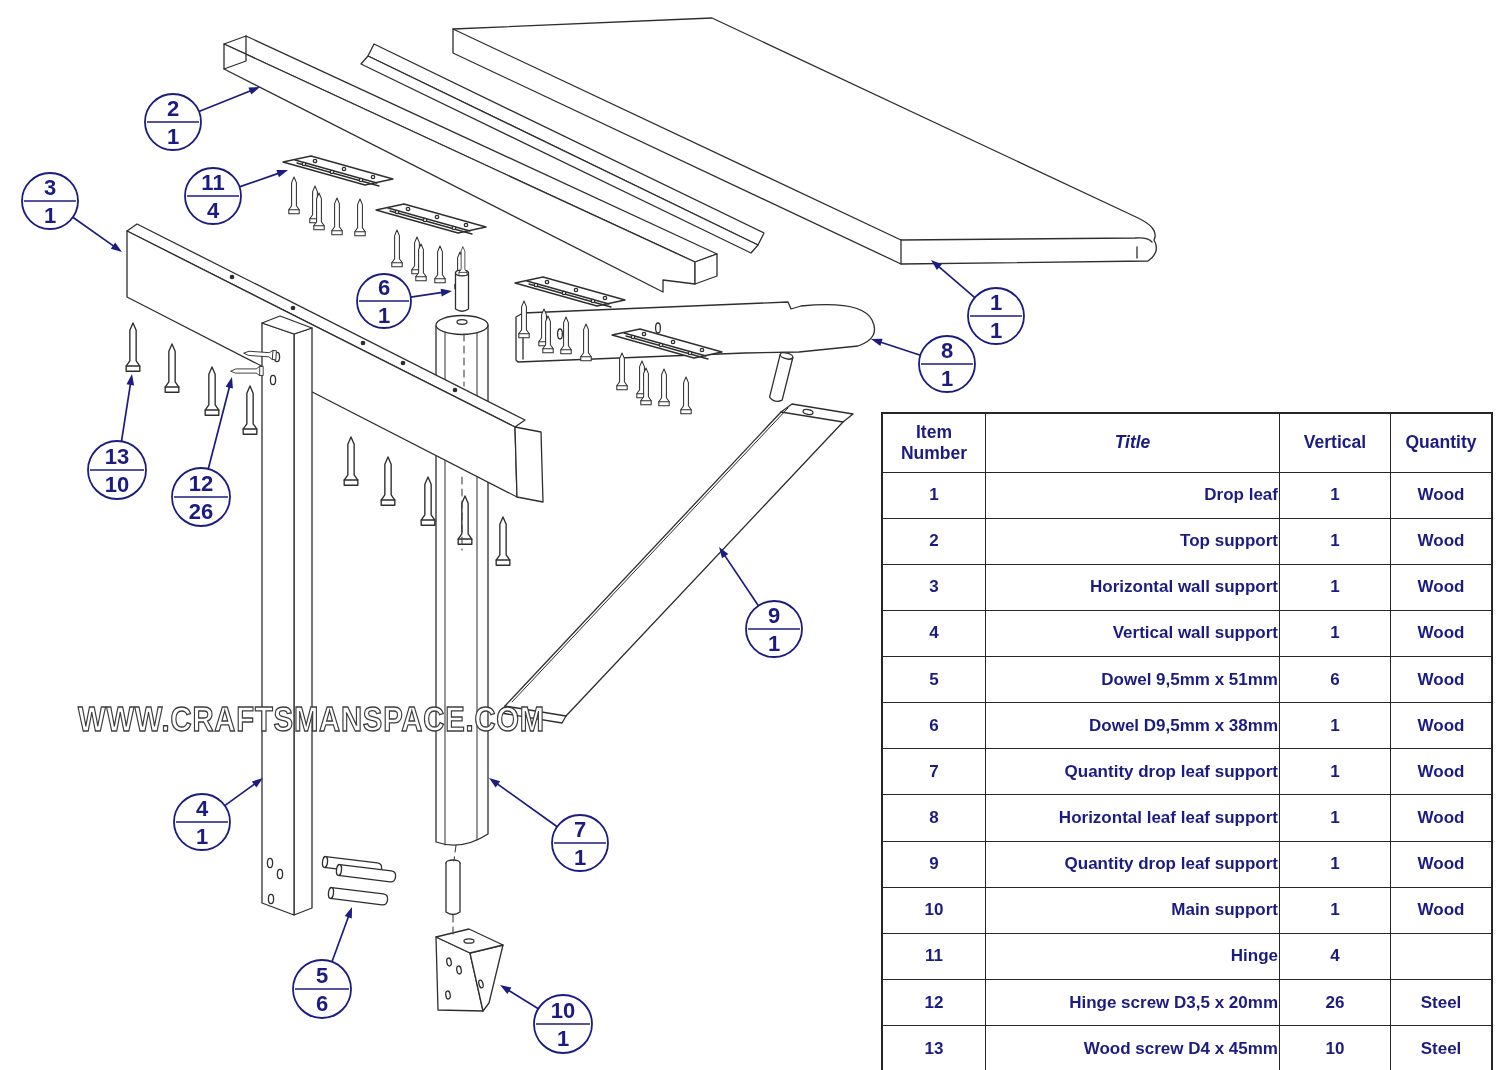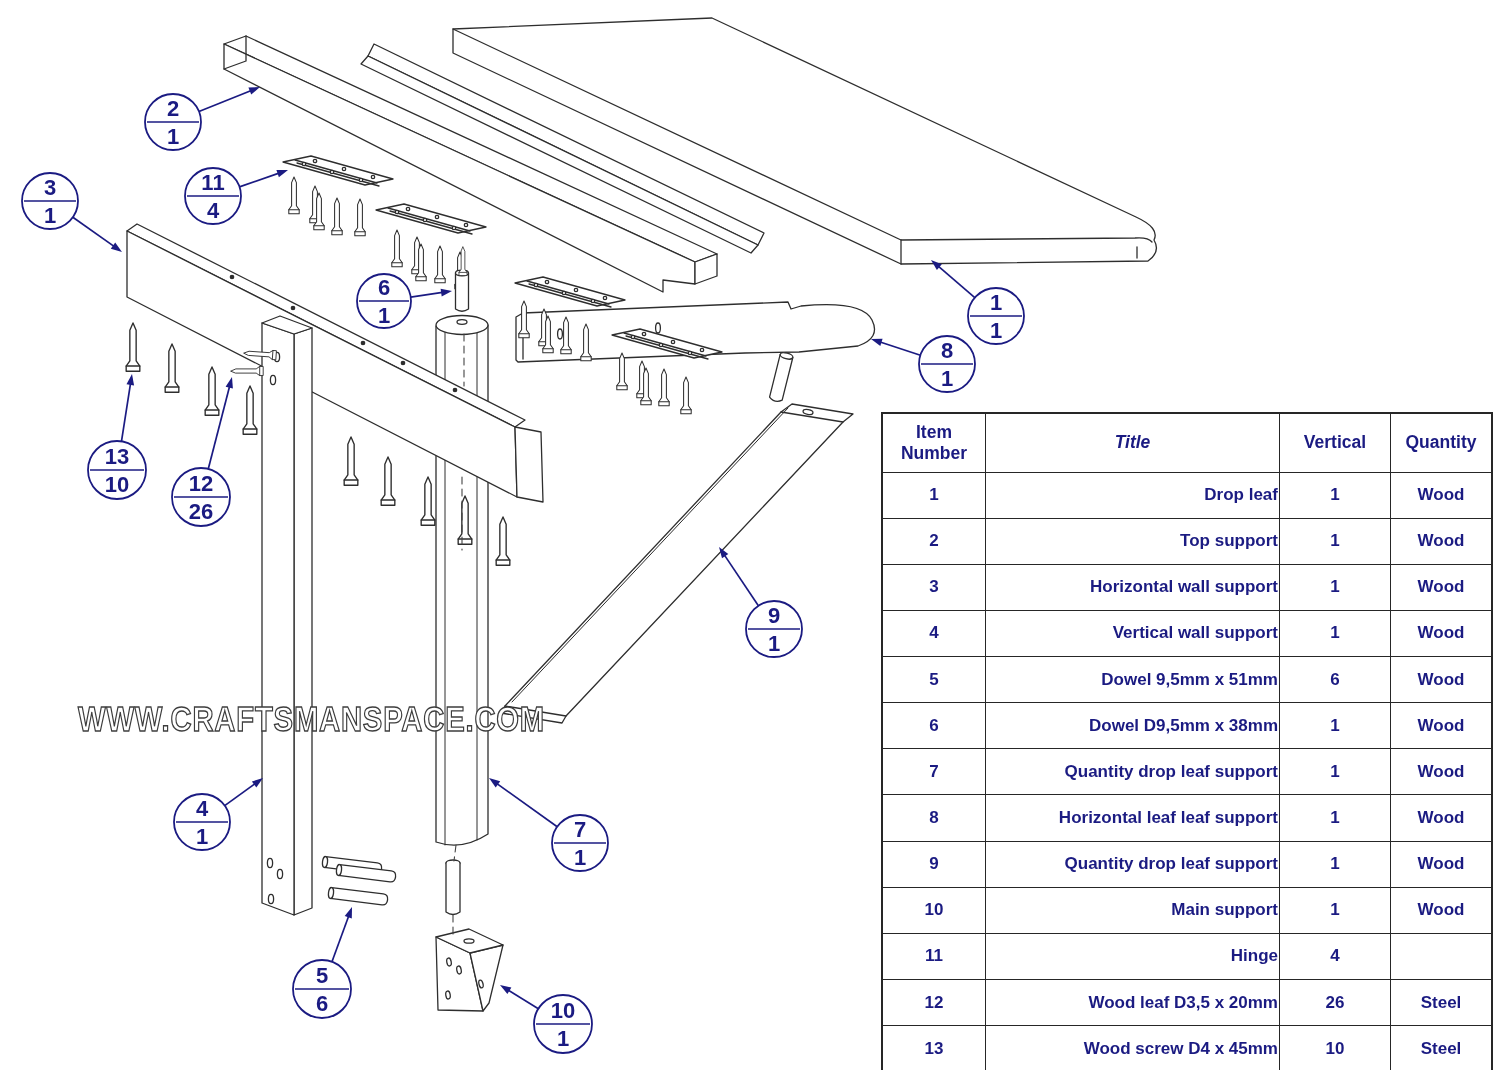--- a/index.html
+++ b/index.html
@@ -386,21 +386,21 @@
           <td class="c-mat">Wood</td>
         </tr>
         <tr>
           <td class="c-item">11</td>
           <td class="c-title">Hinge</td>
           <td class="c-qty">4</td>
           <td class="c-mat"></td>
         </tr>
         <tr>
           <td class="c-item">12</td>
-          <td class="c-title">Wood leaf D3,5 x 20mm</td>
+          <td class="c-title">Hinge screw D3,5 x 20mm</td>
           <td class="c-qty">26</td>
           <td class="c-mat">Steel</td>
         </tr>
         <tr>
           <td class="c-item">13</td>
           <td class="c-title">Wood screw D4 x 45mm</td>
           <td class="c-qty">10</td>
           <td class="c-mat">Steel</td>
         </tr>
       </tbody>

